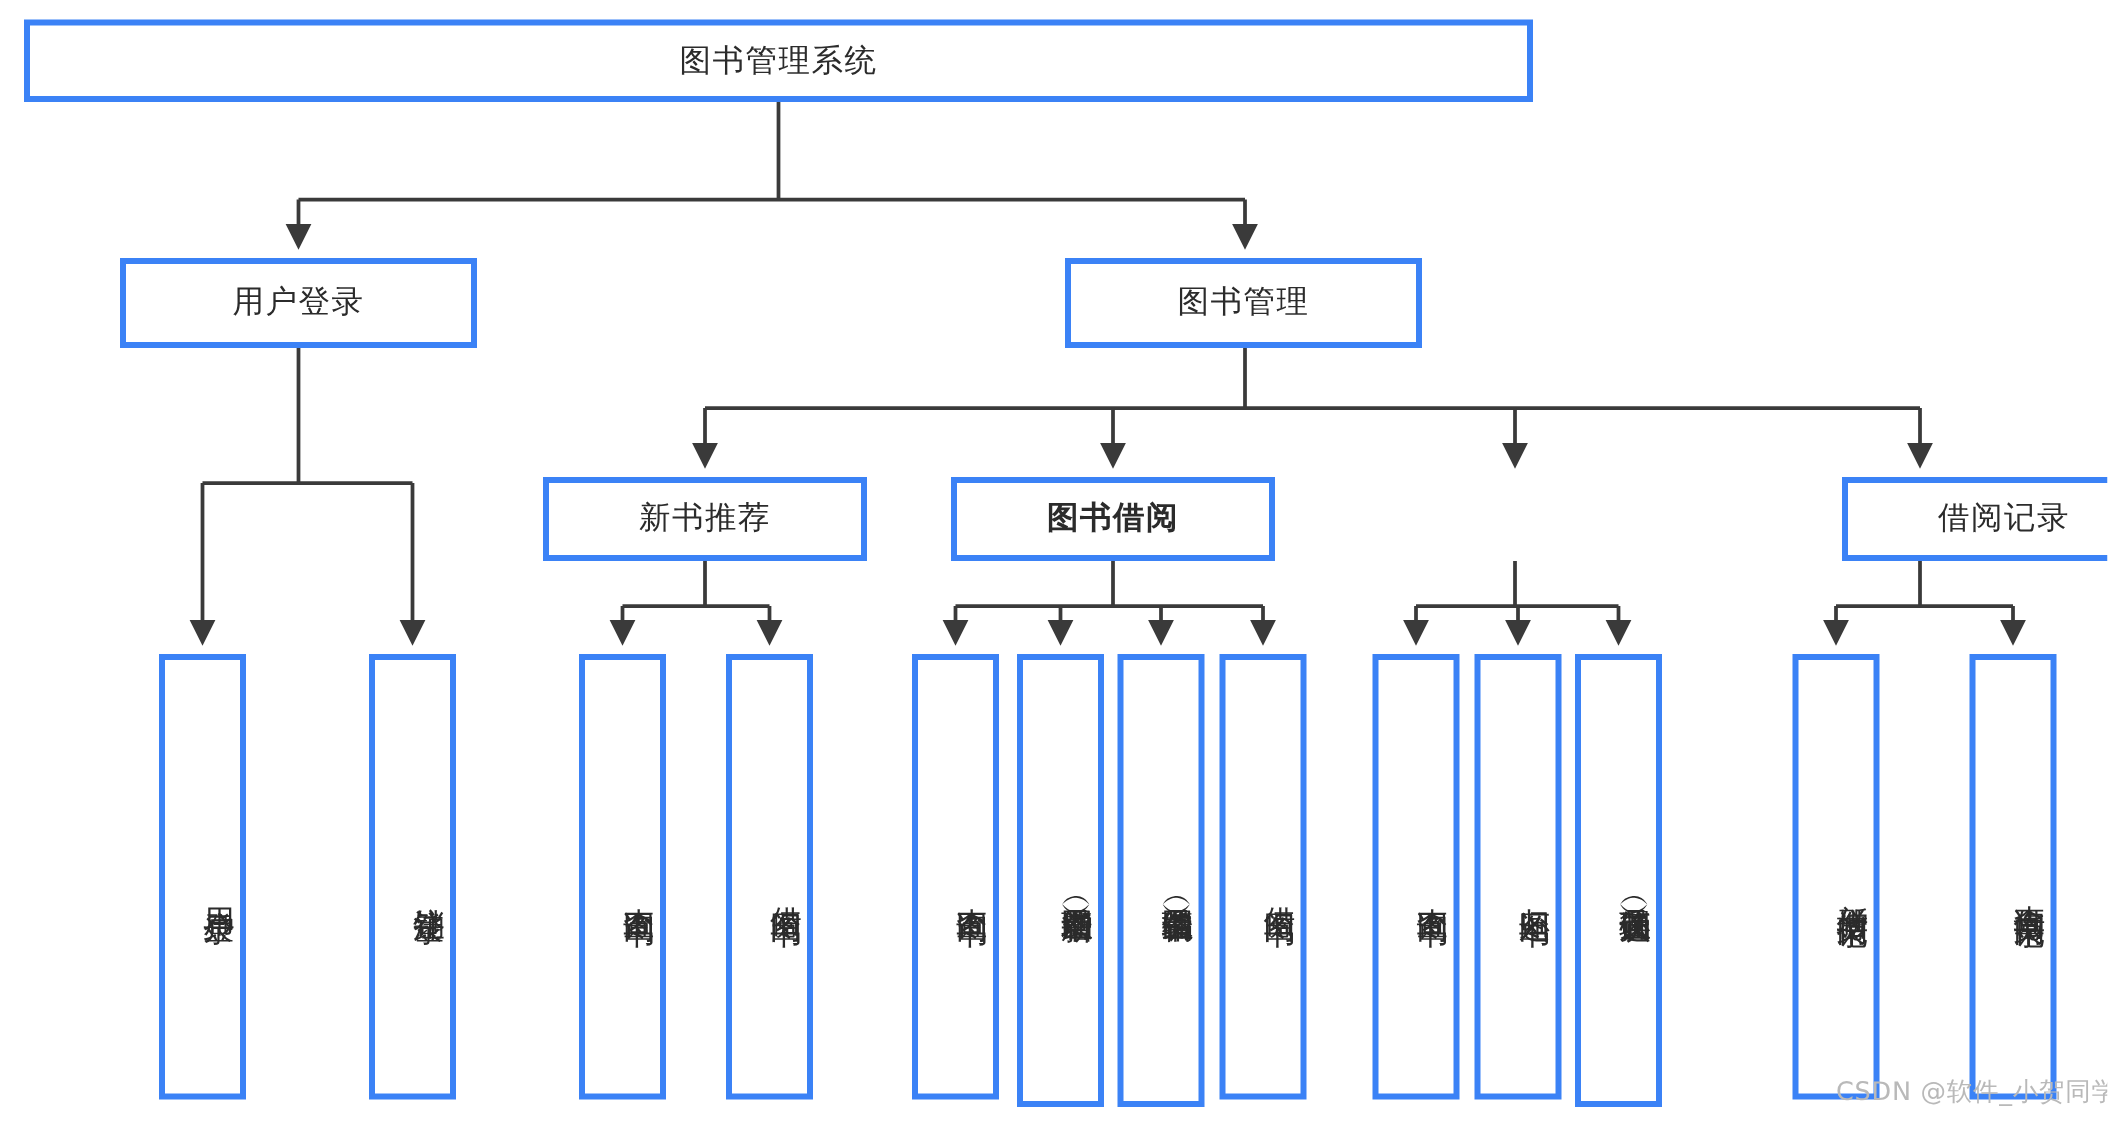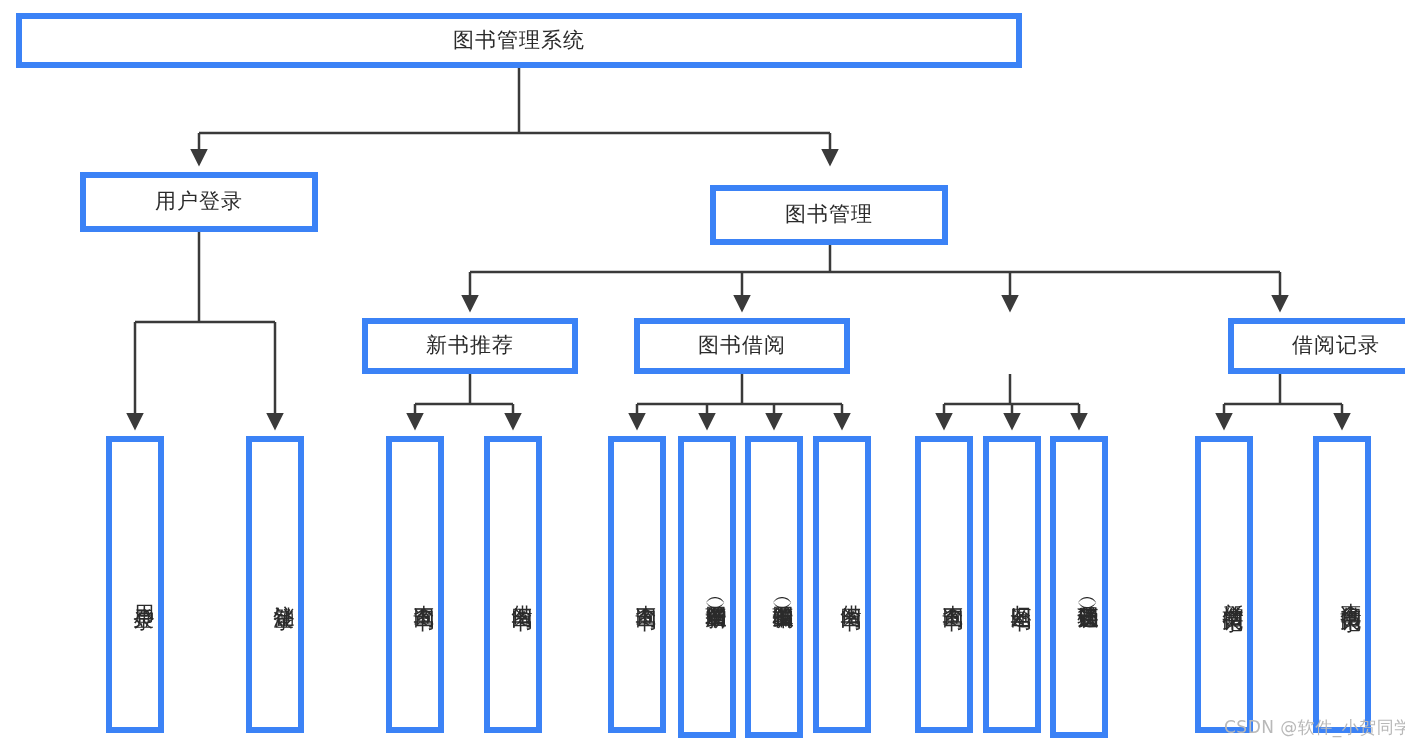--- a/index.html
+++ b/index.html
@@ -20,21 +20,21 @@
   #edges {
     position: absolute;
     left: 0;
     top: 0;
     width: 1405px;
     height: 747px;
   }
   .node {
     position: absolute;
     box-sizing: border-box;
-    border: 6px solid #3b82f6;
+    border: 4px solid #3b82f6;
     background: #ffffff;
     color: #2b2b2b;
     display: flex;
     align-items: center;
     justify-content: center;
     text-align: center;
   }
   .node.horiz {
     font-size: 21px;
     letter-spacing: 1px;
@@ -112,24 +112,24 @@
       <path d="M 1280 374 L 1280 404"></path>
       <path d="M 1224 404 L 1342 404"></path>
       <path d="M 1224 404 L 1224 427" marker-end="url(#arrow)"></path>
       <path d="M 1342 404 L 1342 427" marker-end="url(#arrow)"></path>
     </g>
   </svg>
 
   <div class="node horiz" style="left:16px; top:13px; width:1006px; height:55px;">图书管理系统</div>
 
   <div class="node horiz" style="left:80px; top:172px; width:238px; height:60px;">用户登录</div>
-  <div class="node horiz" style="left:710px; top:172px; width:238px; height:60px;margin-top:13px;">图书管理</div>
+  <div class="node horiz" style="left:710px; top:172px; width:238px; height:60px;">图书管理</div>
 
   <div class="node horiz" style="left:362px; top:318px; width:216px; height:56px;">新书推荐</div>
-  <div class="node horiz" style="left:634px; top:318px; width:216px; height:56px;">图书借阅</div>
+  <div class="node horiz" style="left:634px; top:318px; width:216px; height:56px;font-weight:bold;">图书借阅</div>
   <div class="node horiz" style="left:1228px; top:318px; width:216px; height:56px;">借阅记录</div>
 
   <div class="node vert" style="left:106px; top:436px; width:58px; height:297px;">用户登录</div>
   <div class="node vert" style="left:246px; top:436px; width:58px; height:297px;">注销登录</div>
 
   <div class="node vert" style="left:386px; top:436px; width:58px; height:297px;">查询图书</div>
   <div class="node vert" style="left:484px; top:436px; width:58px; height:297px;">借阅图书</div>
 
   <div class="node vert" style="left:608px; top:436px; width:58px; height:297px;">查询图书</div>
   <div class="node vert tight" style="left:678px; top:436px; width:58px; height:302px;">新增图书（管理员）</div>

